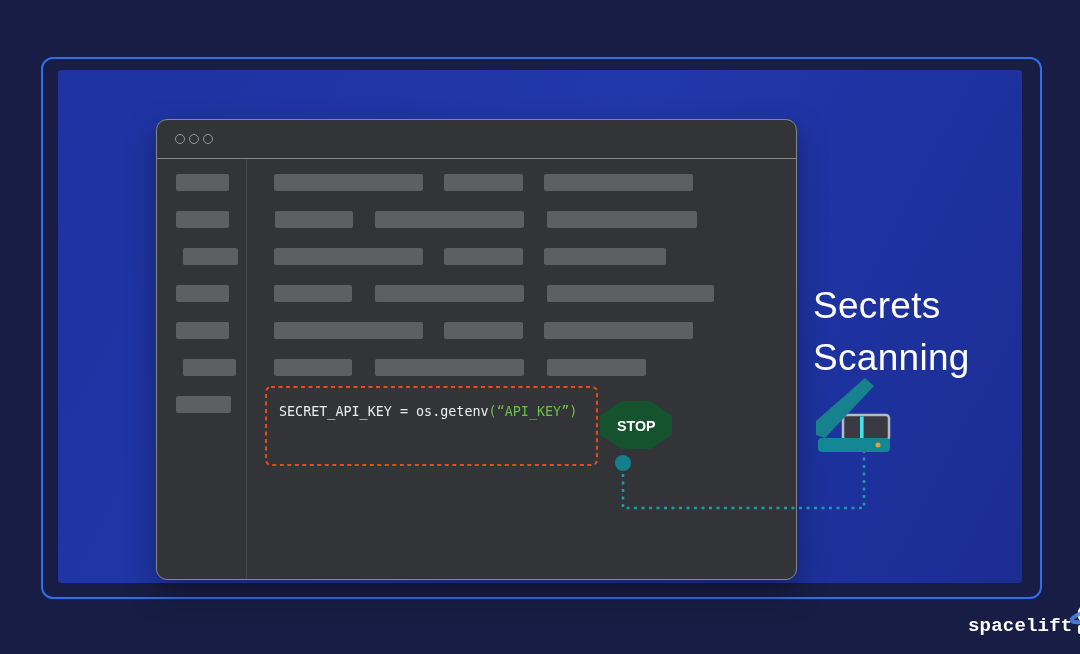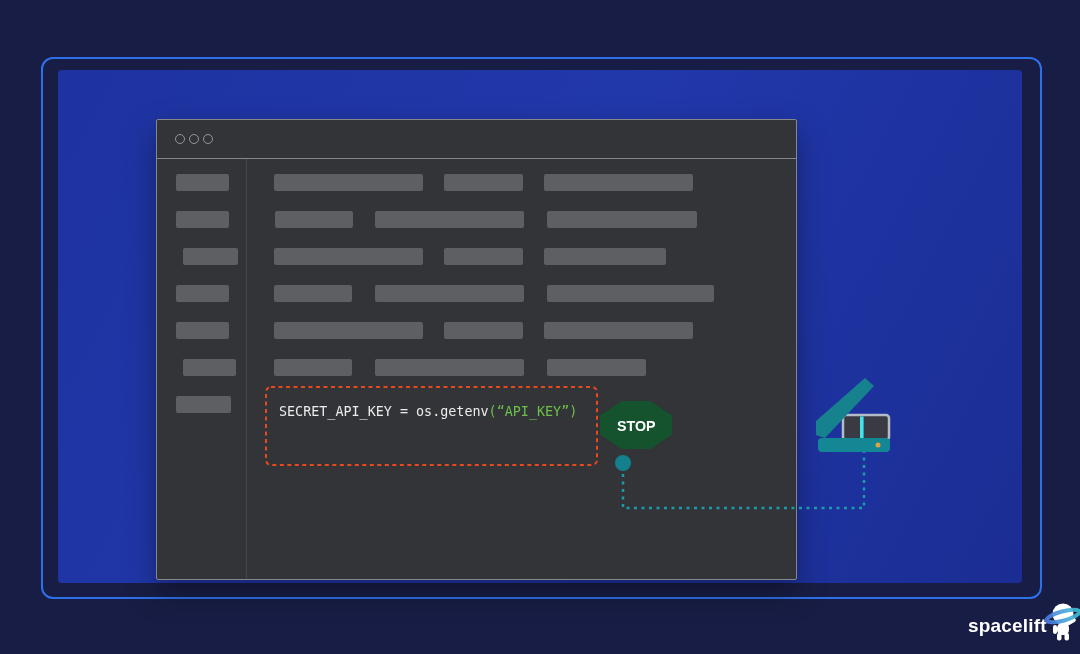--- a/index.html
+++ b/index.html
@@ -18,21 +18,21 @@
   
   .panel{
     position:absolute;left:58px;top:70px;width:964px;height:513px;
     background:linear-gradient(118deg,#1e33a0 0%,#2138ab 48%,#1b2d94 100%);
     border-radius:4px;
   }
 
   
   .editor-window{
     position:absolute;left:156px;top:119px;width:641px;height:461px;
-    background:#323438;border:1.5px solid #85878b;border-radius:2px;
+    background:#323438;border:1.5px solid #85878b;border-radius:11px;
     box-sizing:border-box;box-shadow:0 12px 30px rgba(0,0,0,.35);
   }
   .window-header{
     position:absolute;left:0;top:0;right:0;height:39px;
     border-bottom:1px solid #85878b;
     display:flex;align-items:center;padding-left:18px;gap:4px;
     box-sizing:border-box;
   }
   .traffic-dot{
     width:8px;height:8px;border-radius:50%;
@@ -84,20 +84,21 @@
   
   .scanner-icon{position:absolute;left:805px;top:370px;}
 
   
   .brand{
     position:absolute;left:968px;top:600px;display:flex;align-items:flex-end;
   }
   .brand-name{
     color:#ffffff;font-size:19px;font-weight:700;letter-spacing:.2px;
     padding-bottom:7px;
+    font-family:Liberation Mono, monospace;
   }
   .brand-mascot{margin-left:-4px;}
 </style>
 </head>
 <body>
 
 <div class="page">
 
   <div class="frame-border"></div>
 
@@ -149,20 +150,24 @@
 
   <div class="stop-sign">
     <span>STOP</span>
   </div>
 
   <svg class="connector-svg" width="1080" height="654" viewBox="0 0 1080 654">
     <circle cx="623" cy="463" r="8" fill="#14808e"></circle>
     <path d="M 623 474 V 508 H 864 V 451" fill="none" stroke="#1d9aa9" stroke-width="2.5" stroke-dasharray="3 4.5"></path>
   </svg>
 
+  <div class="headline">
+    <div>Secrets</div>
+    <div>Scanning</div>
+  </div>
 
   <svg class="scanner-icon" width="95" height="88" viewBox="0 0 95 88">
     <rect x="38" y="45" width="46" height="25" rx="3" fill="#3a3b42" stroke="#b3bcc6" stroke-width="2.5"></rect>
     <rect x="55" y="46.5" width="3.6" height="22" fill="#3fe3ec"></rect>
     <polygon points="60,8 69,16 20,68 11,65 11,51" fill="#15828e"></polygon>
     <rect x="13" y="68" width="72" height="14" rx="4" fill="#148795"></rect>
     <circle cx="73" cy="75" r="2.5" fill="#dfa243"></circle>
   </svg>
 
   <div class="brand">

